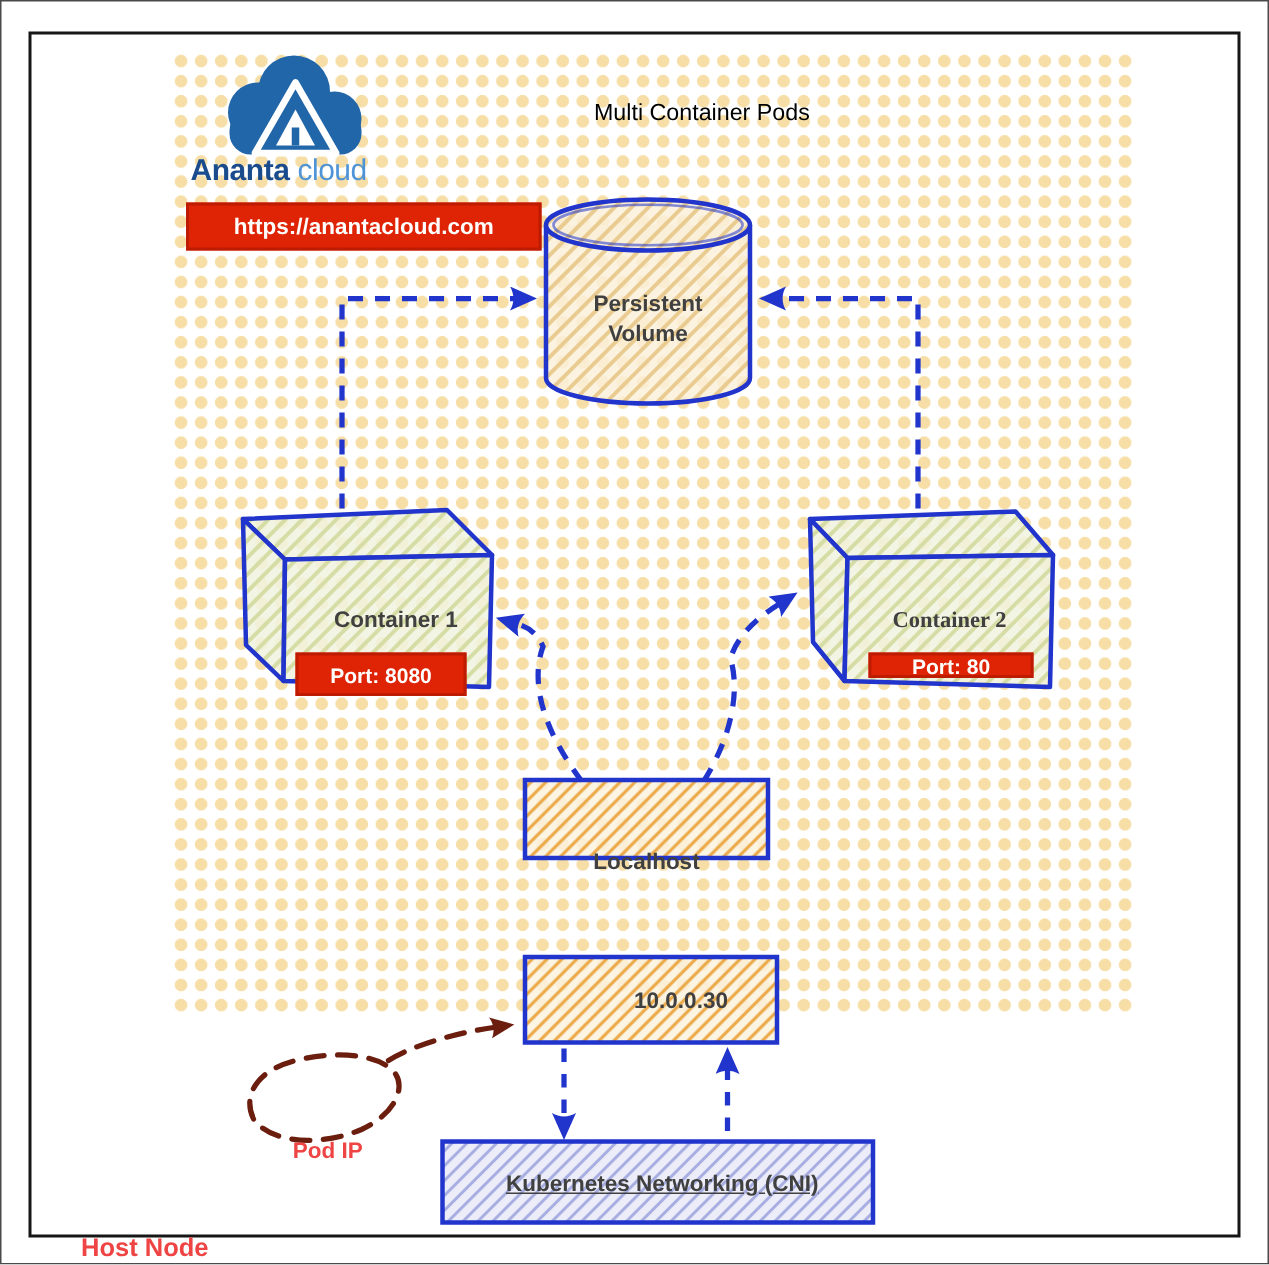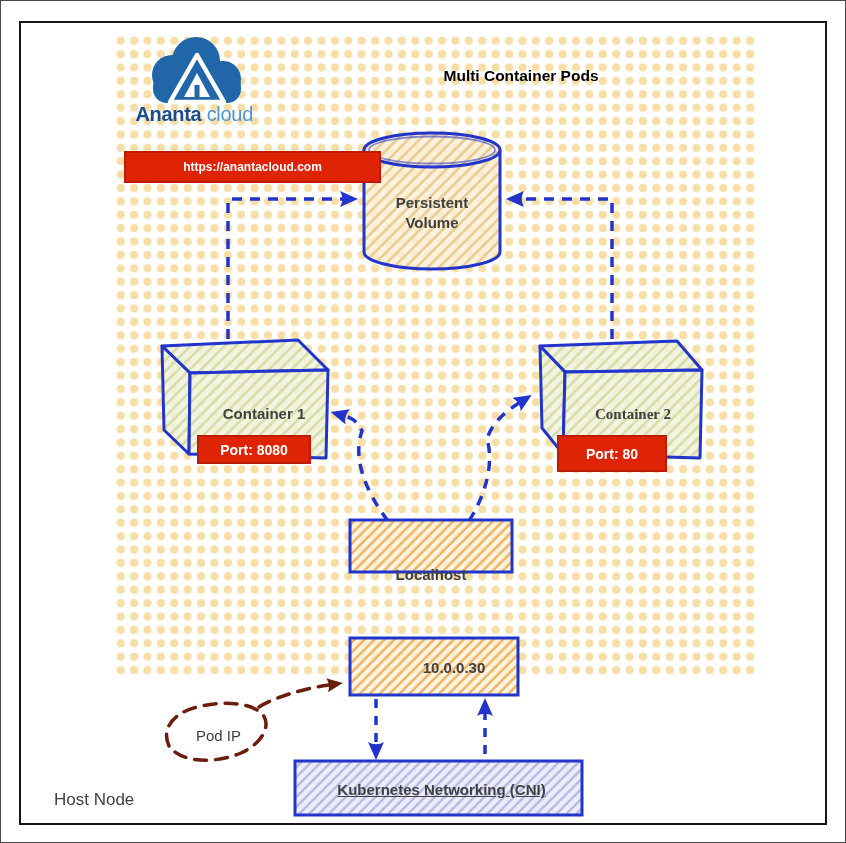--- a/index.html
+++ b/index.html
@@ -15,36 +15,36 @@
   .dots{
     position:absolute;left:113px;top:33px;width:644px;height:641px;
     background-image:radial-gradient(circle,#F6DEA6 3.9px,rgba(246,222,166,0) 4.5px);
     background-size:13.4px 13.4px;
   }
   svg.overlay{position:absolute;left:0;top:0;width:846px;height:843px;}
   .lbl{
     position:absolute;font-weight:bold;color:#404040;font-size:15px;
     text-align:center;line-height:20px;white-space:nowrap;
   }
-  .title{position:absolute;left:395px;top:66px;width:250px;text-align:center;
-    font-weight:bold;font-size:15.5px;color:#000;}
+  .title{position:absolute;left:395px;top:66px;width:250px;text-align:left;
+    font-weight:normal;font-size:15.5px;color:#000;}
   .badge{
     position:absolute;background:#DF2305;border:2px solid #BD1C03;box-sizing:border-box;
     color:#fff;font-weight:bold;font-size:14px;text-align:center;
     display:flex;align-items:center;justify-content:center;white-space:nowrap;
   }
-  .url-badge{left:123px;top:134px;width:257px;height:32px;font-size:12px;margin-top:16px;}
+  .url-badge{left:123px;top:134px;width:237px;height:32px;font-size:15px;}
   .port1{left:196px;top:434px;width:114px;height:29px;}
-  .port2{left:556px;top:434px;width:110px;height:37px;}
-  .red-text{position:absolute;color:#404040;font-weight:normal;}
+  .port2{left:578px;top:434px;width:110px;height:17px;}
+  .red-text{position:absolute;color:#ef4444;font-weight:bold;margin-top:32px;}
   .podip{left:180px;top:726px;width:75px;font-size:15px;text-align:center;}
   .hostnode{left:53px;top:789px;font-size:17px;}
   .logo-svg{position:absolute;left:135px;top:34px;}
   .logo-text{
-    position:absolute;left:126px;top:102px;width:126px;text-align:right;
+    position:absolute;left:126px;top:102px;width:126px;text-align:left;
     font-size:20px;white-space:nowrap;letter-spacing:-0.3px;
   }
   .logo-text .b1{font-weight:bold;color:#1A4B8C;}
   .logo-text .b2{font-weight:400;color:#4E94D6;}
   .pv-label{left:366px;top:192px;width:130px;}
   .c1-label{left:198px;top:403px;width:130px;}
   .c2-label{left:567px;top:403px;width:130px;font-family:Liberation Serif, serif;}
   .lh-label{left:365px;top:564px;width:130px;text-align:center;}
   .ip-label{left:388px;top:657px;width:130px;}
   .cni-label{left:300px;top:779px;width:281px;text-decoration:underline;}

